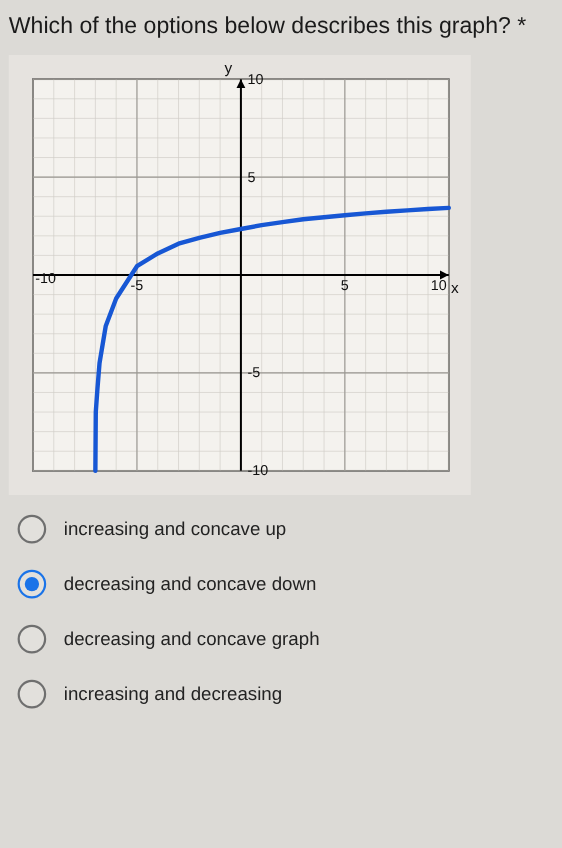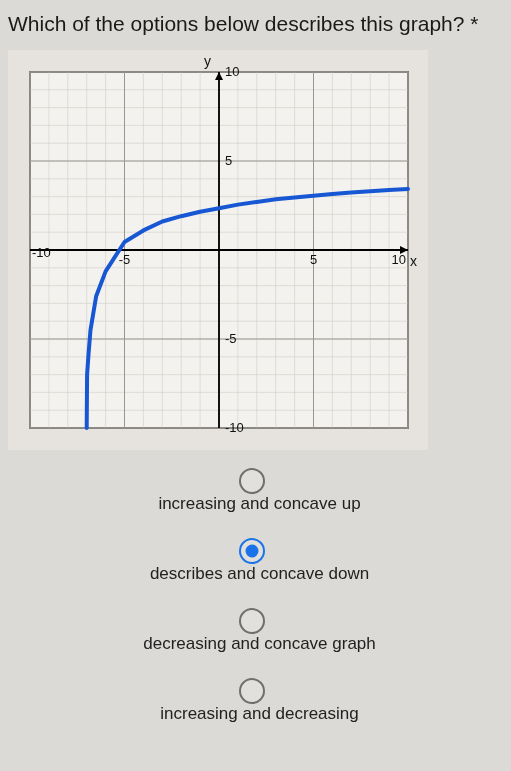--- a/index.html
+++ b/index.html
@@ -23,21 +23,20 @@
     margin: 0 0 18px 0;
     position: relative;
   }
   svg.chart { display: block; background: #e6e3df; }
   .options { margin-left: 8px; }
   .option {
     display: flex;
     align-items: center;
     margin: 12px 0 24px 0;
     cursor: pointer;
-    flex-direction: column;
   }
   .radio {
     width: 26px;
     height: 26px;
     border: 2.5px solid #6f6f6f;
     border-radius: 50%;
     margin-right: 16px;
     position: relative;
     flex-shrink: 0;
     background: #e2e0dc;
@@ -142,21 +141,21 @@
     </svg>
 </div>
 
 <div class="options">
   <div class="option">
     <span class="radio"></span>
     <span class="option-label">increasing and concave up</span>
   </div>
   <div class="option">
     <span class="radio selected"></span>
-    <span class="option-label">describes and concave down</span>
+    <span class="option-label">decreasing and concave down</span>
   </div>
   <div class="option">
     <span class="radio"></span>
     <span class="option-label">decreasing and concave graph</span>
   </div>
   <div class="option">
     <span class="radio"></span>
     <span class="option-label">increasing and decreasing</span>
   </div>
 </div>

